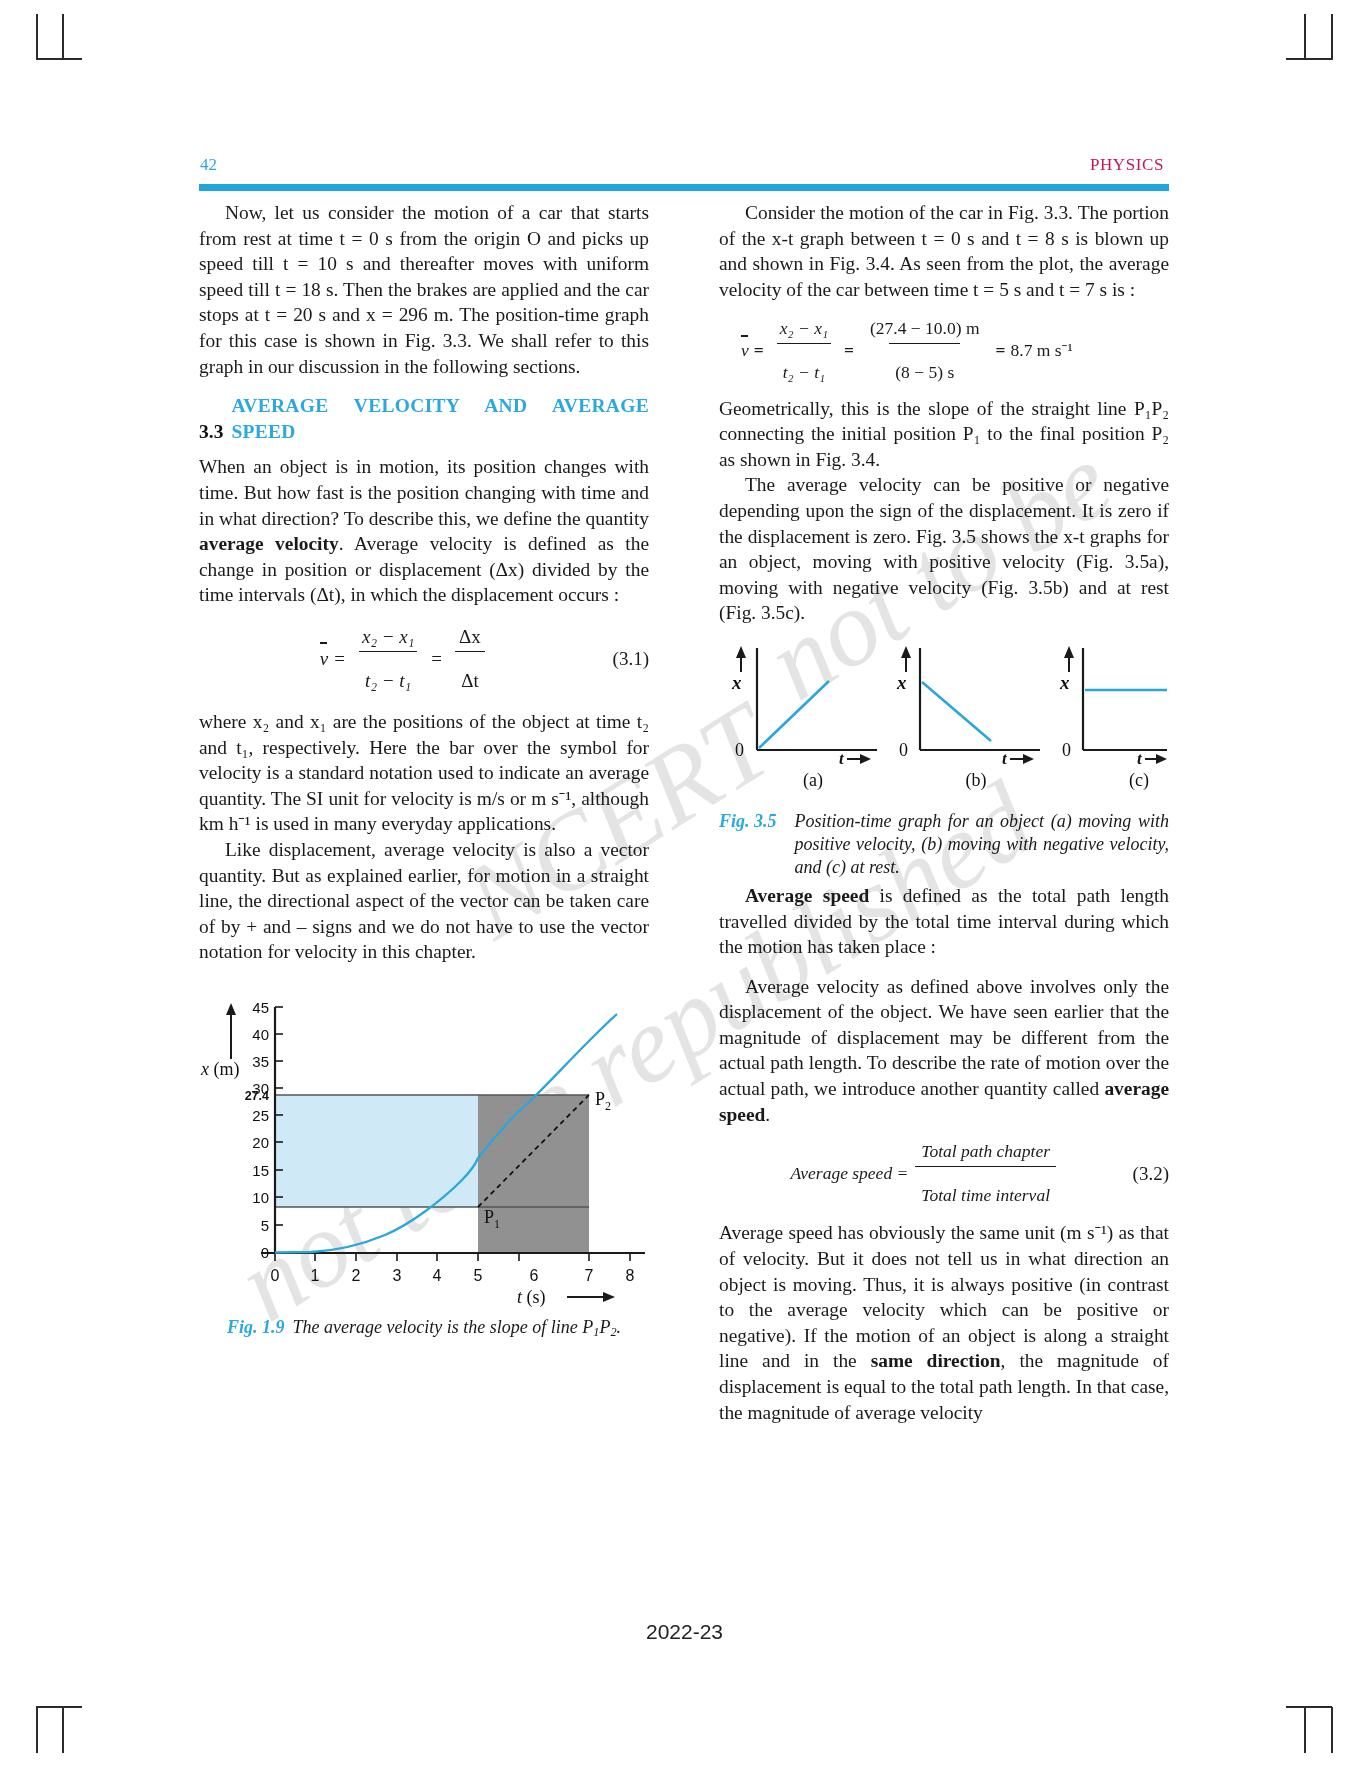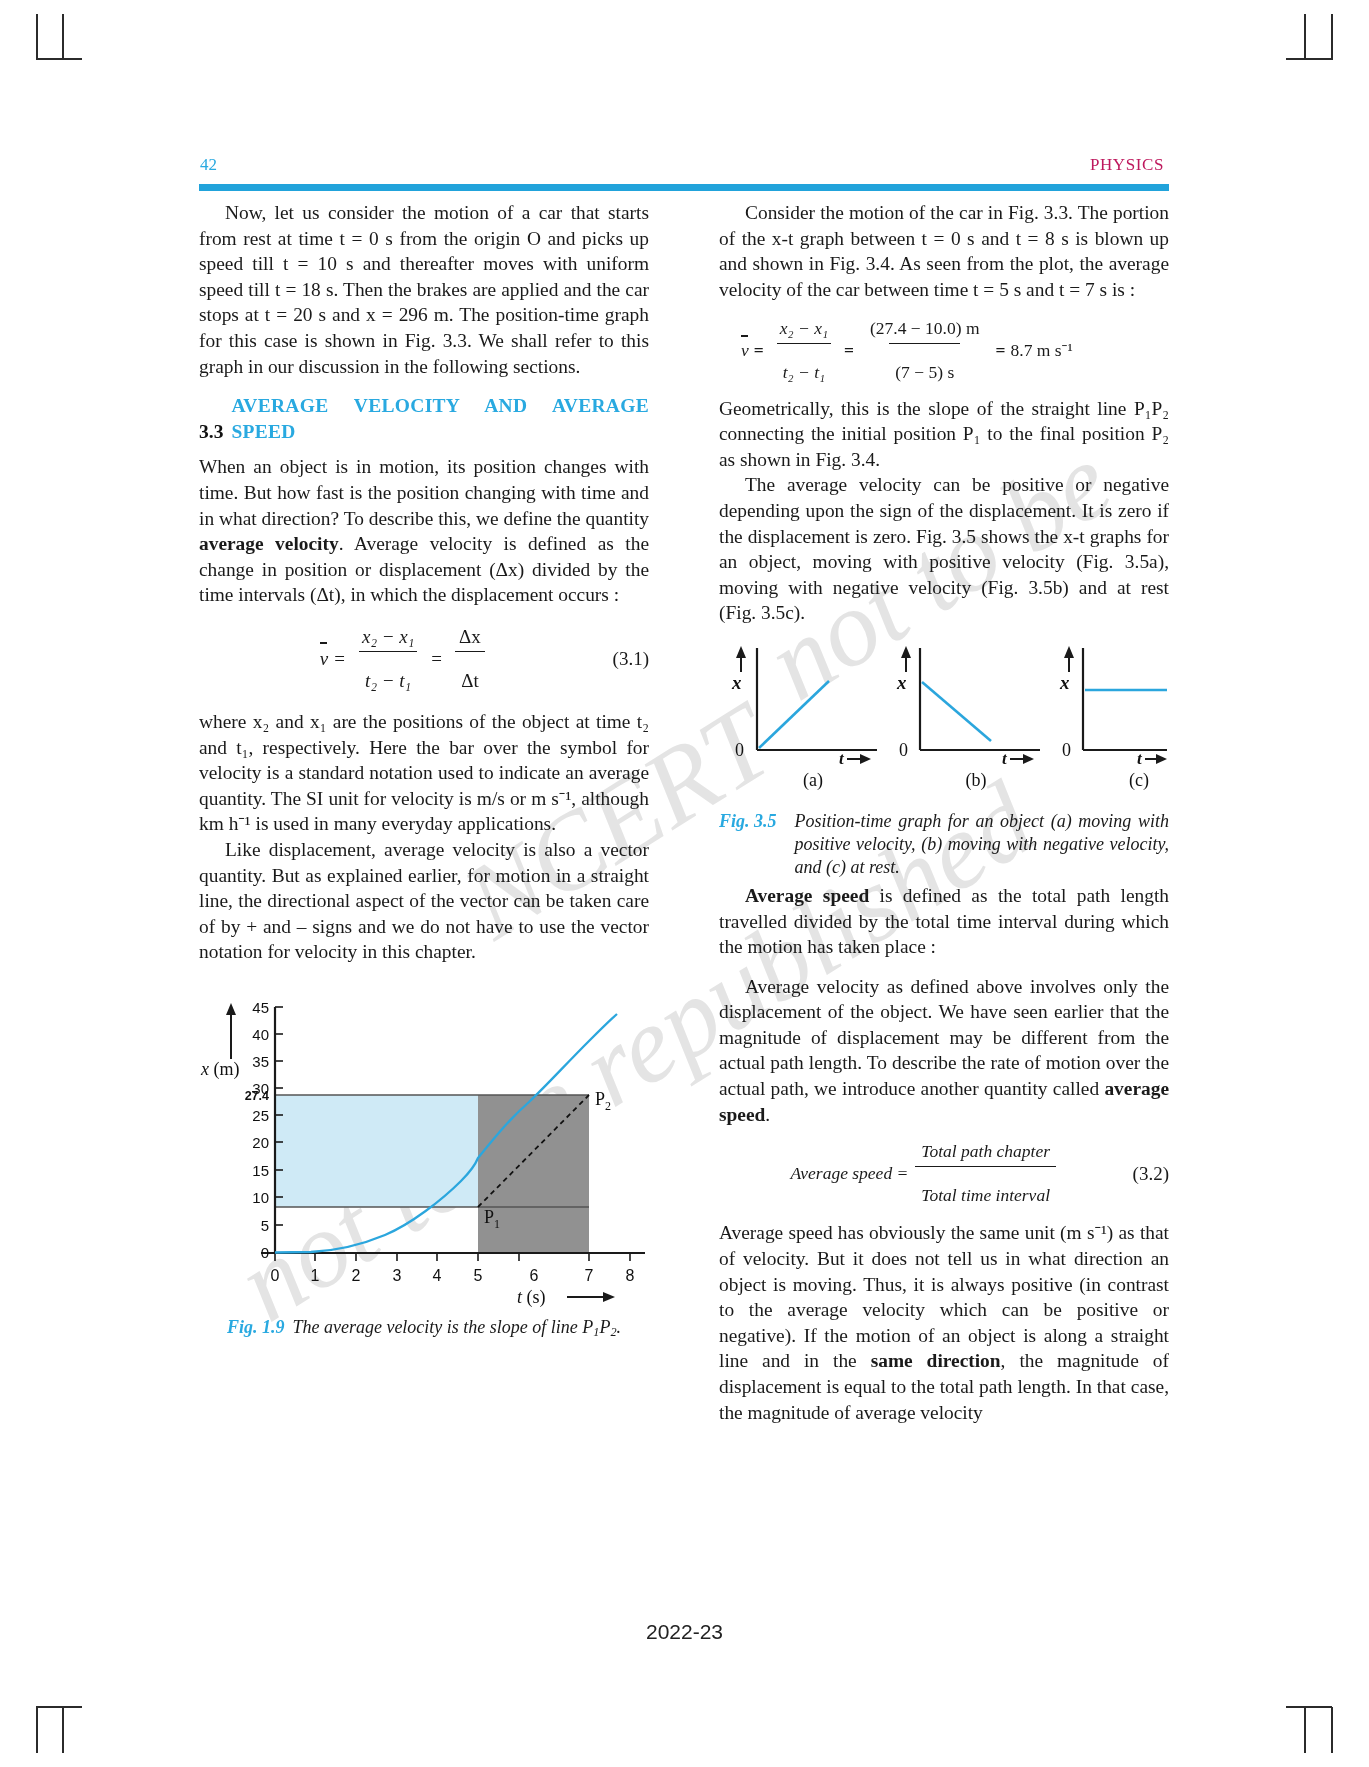--- a/index.html
+++ b/index.html
@@ -259,21 +259,21 @@
       <div class="body" style="justify-content:flex-start;padding-left:22px;">
         <span class="vbar">v</span>
         <span style="margin:0 5px;"><b>=</b></span>
         <span class="frac">
           <span class="n mathi">x₂ − x₁</span>
           <span class="d mathi">t₂ − t₁</span>
         </span>
         <span style="margin:0 5px;"><b>=</b></span>
         <span class="frac">
           <span class="n">(27.4 − 10.0) m</span>
-          <span class="d">(7 − 5) s</span>
+          <span class="d">(8 − 5) s</span>
         </span>
         <span style="margin:0 5px;"><b>=</b></span>
         <span>8.7 m s⁻¹</span>
       </div>
     </div>
 
     <p class="noind"><span>Geometrically, this is the slope of the straight line P₁P₂ connecting the initial position  P₁  to the final position P₂  as  shown in Fig. 3.4.</span></p>
 
     <p><span>The average velocity can be positive or negative depending upon the sign of the displacement. It is zero if the displacement is zero. Fig. 3.5 shows the x-t graphs for an object, moving with positive velocity (Fig. 3.5a), moving with negative velocity (Fig. 3.5b)  and at rest (Fig. 3.5c).</span></p>
 

